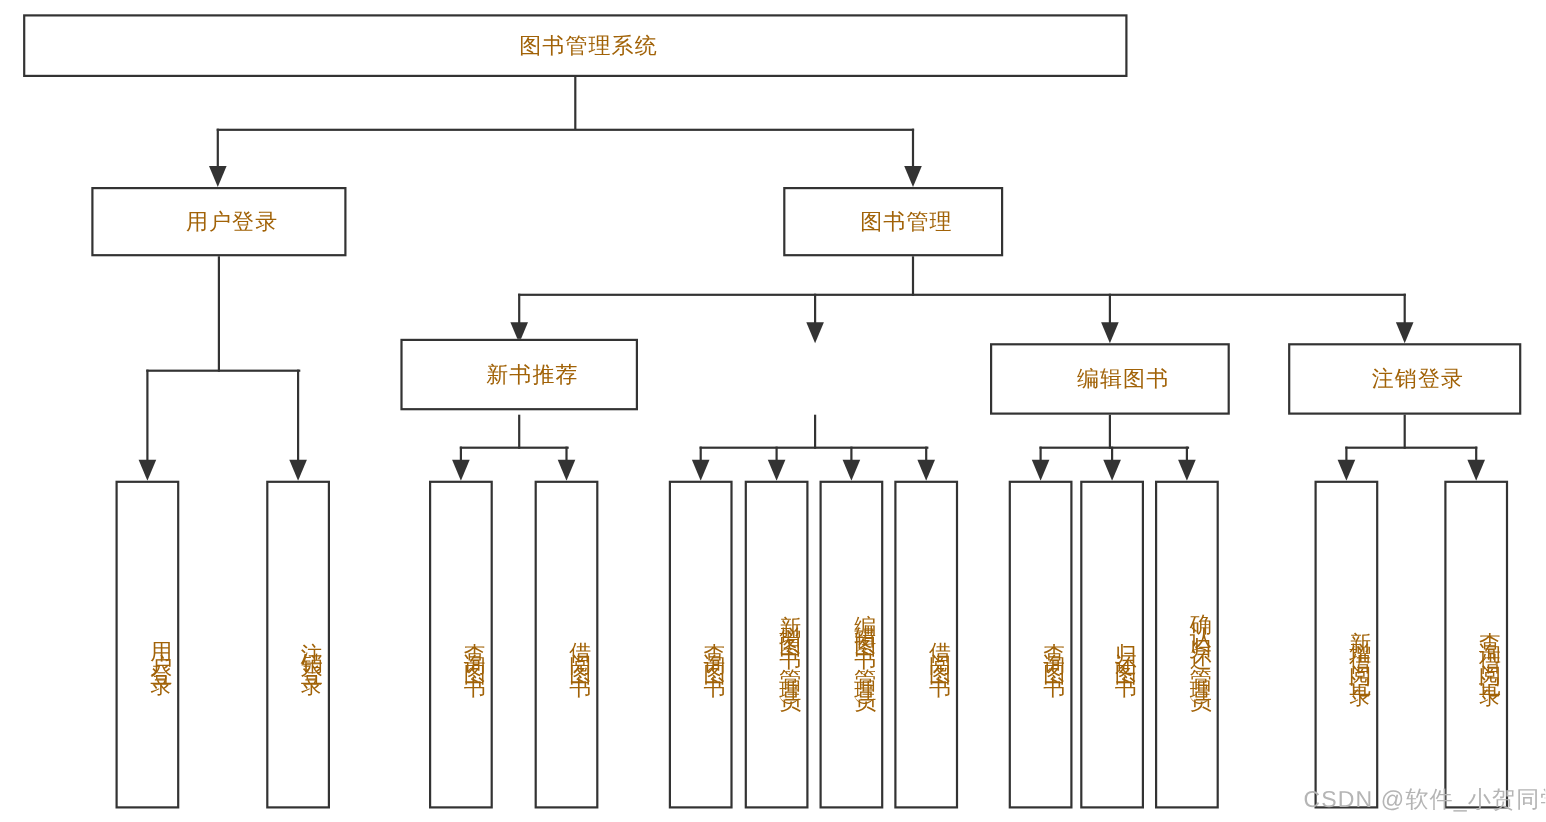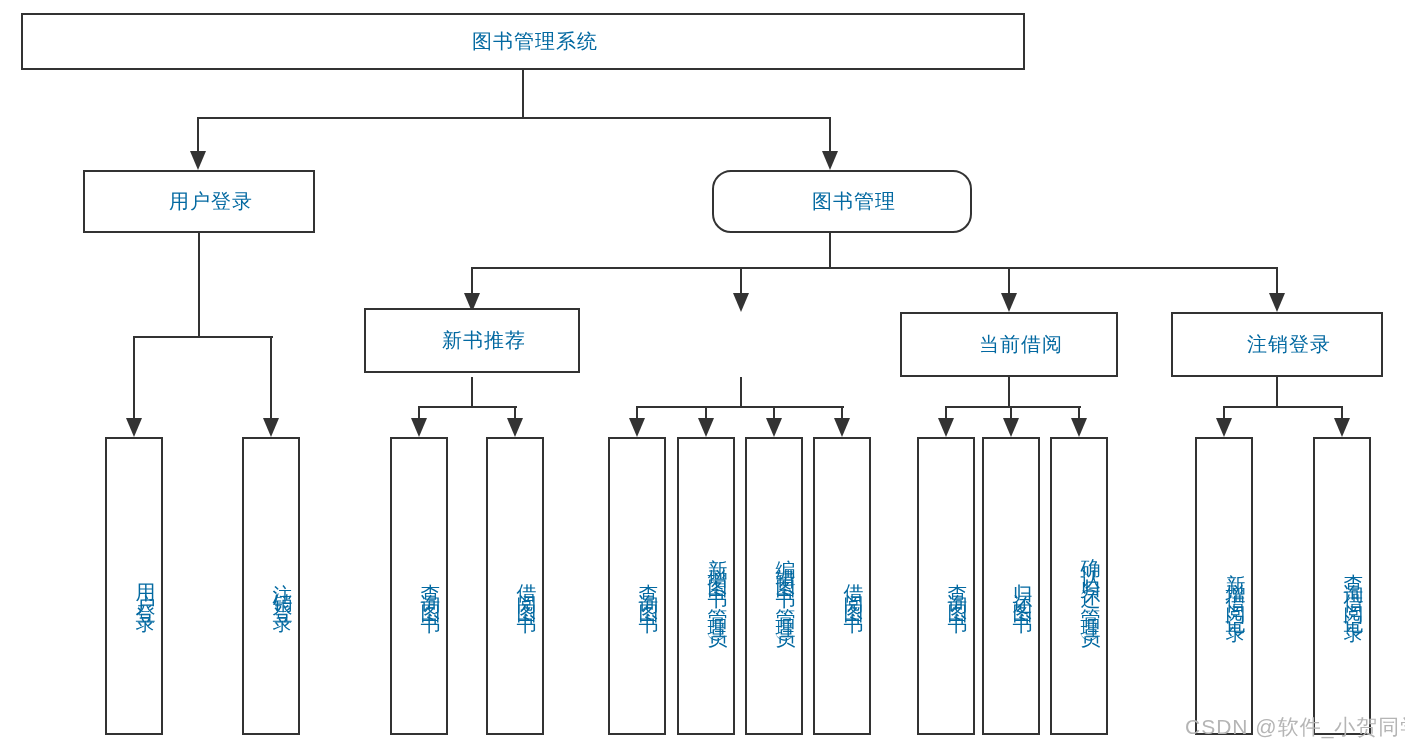--- a/index.html
+++ b/index.html
@@ -17,21 +17,21 @@
   }
   .box {
     position: absolute;
     box-sizing: border-box;
     background: #ffffff;
     border: 2px solid #333333;
     display: flex;
     align-items: center;
     justify-content: center;
     font-size: 20px;
-    color: #0369a1;
+    color: #a16207;
     letter-spacing: 1px;
     text-align: center;
     padding-left: 24px;
   }
   .vbox {
     writing-mode: vertical-rl;
     text-orientation: mixed;
     letter-spacing: 10px;
     line-height: 1;
     padding-top: 4px;
@@ -69,42 +69,42 @@
   <div class="box" style="left:21px; top:13px; width:1004px; height:57px;">图书管理系统</div>
 
   <div class="vline" style="left:522px; top:70px; height:48px;"></div>
   <div class="hline" style="left:197px; top:117px; width:634px;"></div>
   <div class="vline" style="left:197px; top:117px; height:35px;"></div>
   <div class="arrow" style="left:190px; top:151px;"></div>
   <div class="vline" style="left:829px; top:117px; height:35px;"></div>
   <div class="arrow" style="left:822px; top:151px;"></div>
 
   <div class="box" style="left:83px; top:170px; width:232px; height:63px;">用户登录</div>
-  <div class="box" style="left:712px; top:170px; width:260px; height:63px;border-radius:19px;">图书管理</div>
+  <div class="box" style="left:712px; top:170px; width:200px; height:63px;">图书管理</div>
 
   <div class="vline" style="left:198px; top:233px; height:105px;"></div>
   <div class="hline" style="left:133px; top:336px; width:140px;"></div>
   <div class="vline" style="left:133px; top:336px; height:84px;"></div>
   <div class="arrow" style="left:126px; top:418px;"></div>
   <div class="vline" style="left:270px; top:336px; height:84px;"></div>
   <div class="arrow" style="left:263px; top:418px;"></div>
 
   <div class="vline" style="left:829px; top:233px; height:36px;"></div>
   <div class="hline" style="left:471px; top:267px; width:807px;"></div>
   <div class="vline" style="left:471px; top:267px; height:28px;"></div>
   <div class="arrow" style="left:464px; top:293px;"></div>
   <div class="vline" style="left:740px; top:267px; height:28px;"></div>
   <div class="arrow" style="left:733px; top:293px;"></div>
   <div class="vline" style="left:1008px; top:267px; height:28px;"></div>
   <div class="arrow" style="left:1001px; top:293px;"></div>
   <div class="vline" style="left:1276px; top:267px; height:28px;"></div>
   <div class="arrow" style="left:1269px; top:293px;"></div>
 
   <div class="box" style="left:364px; top:308px; width:216px; height:65px;">新书推荐</div>
-  <div class="box" style="left:900px; top:312px; width:218px; height:65px;">当前借阅</div>
+  <div class="box" style="left:900px; top:312px; width:218px; height:65px;">编辑图书</div>
   <div class="box" style="left:1171px; top:312px; width:212px; height:65px;">注销登录</div>
 
   <div class="vline" style="left:471px; top:377px; height:31px;"></div>
   <div class="hline" style="left:418px; top:406px; width:99px;"></div>
   <div class="vline" style="left:418px; top:406px; height:14px;"></div>
   <div class="arrow" style="left:411px; top:418px;"></div>
   <div class="vline" style="left:514px; top:406px; height:14px;"></div>
   <div class="arrow" style="left:507px; top:418px;"></div>
 
   <div class="vline" style="left:740px; top:377px; height:31px;"></div>

